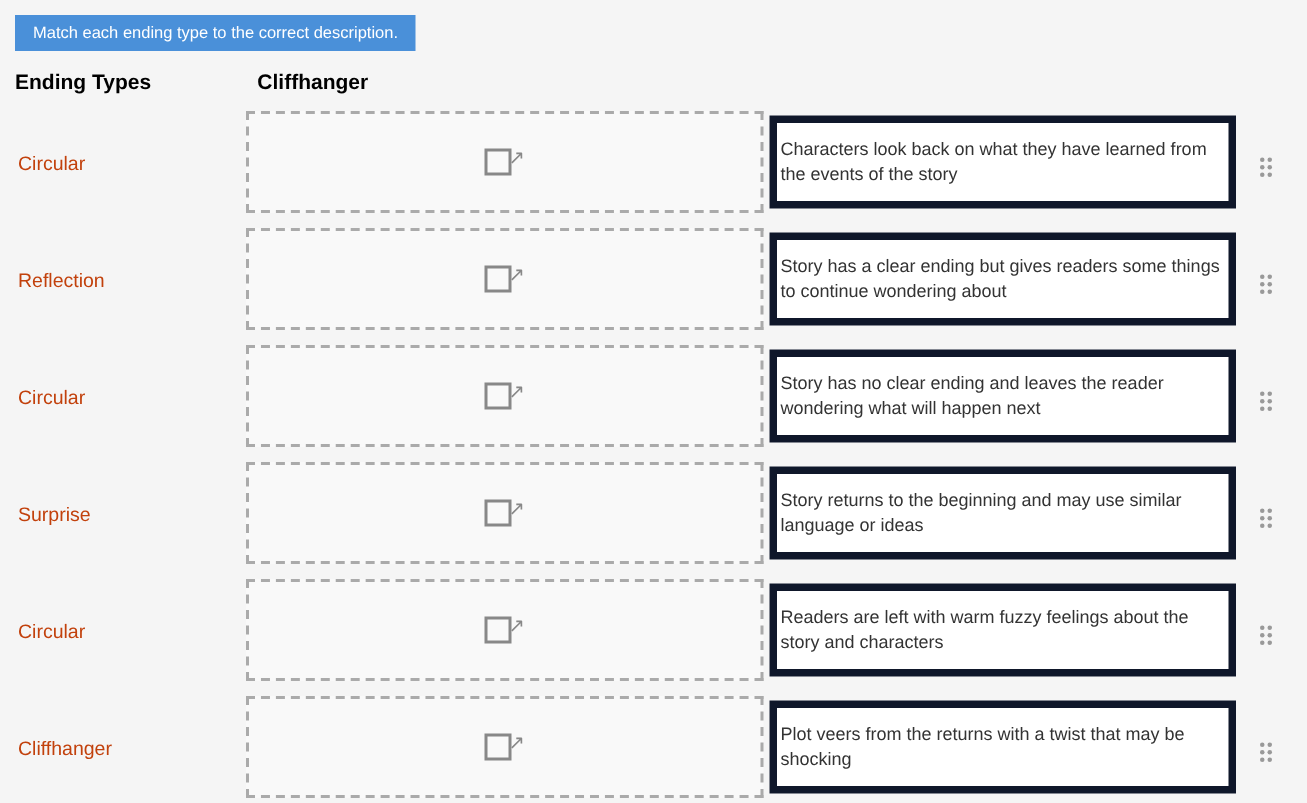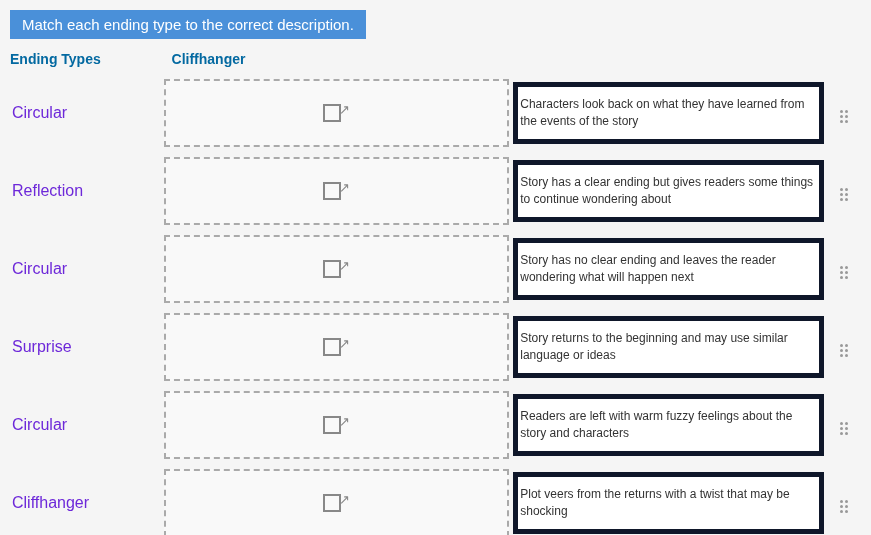--- a/index.html
+++ b/index.html
@@ -7,33 +7,33 @@
       font-family: Arial, sans-serif;
       background: #f5f5f5;
       width: 871px;
       min-height: 535px;
       padding: 10px;
     }
     .instruction-bar {
       background: #4a90d9;
       color: white;
       padding: 6px 12px;
-      font-size: 15px;
+      font-size: 11px;
       font-weight: 500;
       margin-bottom: 12px;
       display: inline-block;
     }
     .main-table {
       width: 100%;
       border-collapse: collapse;
     }
     .header-row th {
       font-weight: bold;
       font-size: 14px;
-      color: #0369a1;
+      color: #000000;
       padding-bottom: 8px;
       text-align: left;
       vertical-align: bottom;
     }
     .header-row th:first-child {
       width: 130px;
     }
     .header-row th:nth-child(2) {
       width: 300px;
       padding-left: 10px;
@@ -42,22 +42,22 @@
       width: 270px;
     }
     .header-row th:nth-child(4) {
       width: 30px;
     }
     .content-row td {
       vertical-align: middle;
       padding: 4px 2px;
     }
     .ending-type-label {
-      font-size: 16px;
-      color: #6d28d9;
+      font-size: 13px;
+      color: #c2410c;
       width: 130px;
       padding-left: 4px;
     }
     .drop-zone-cell {
       width: 300px;
       padding: 4px 10px;
     }
     .drop-zone {
       border: 2px dashed #aaa;
       background: #f9f9f9;

